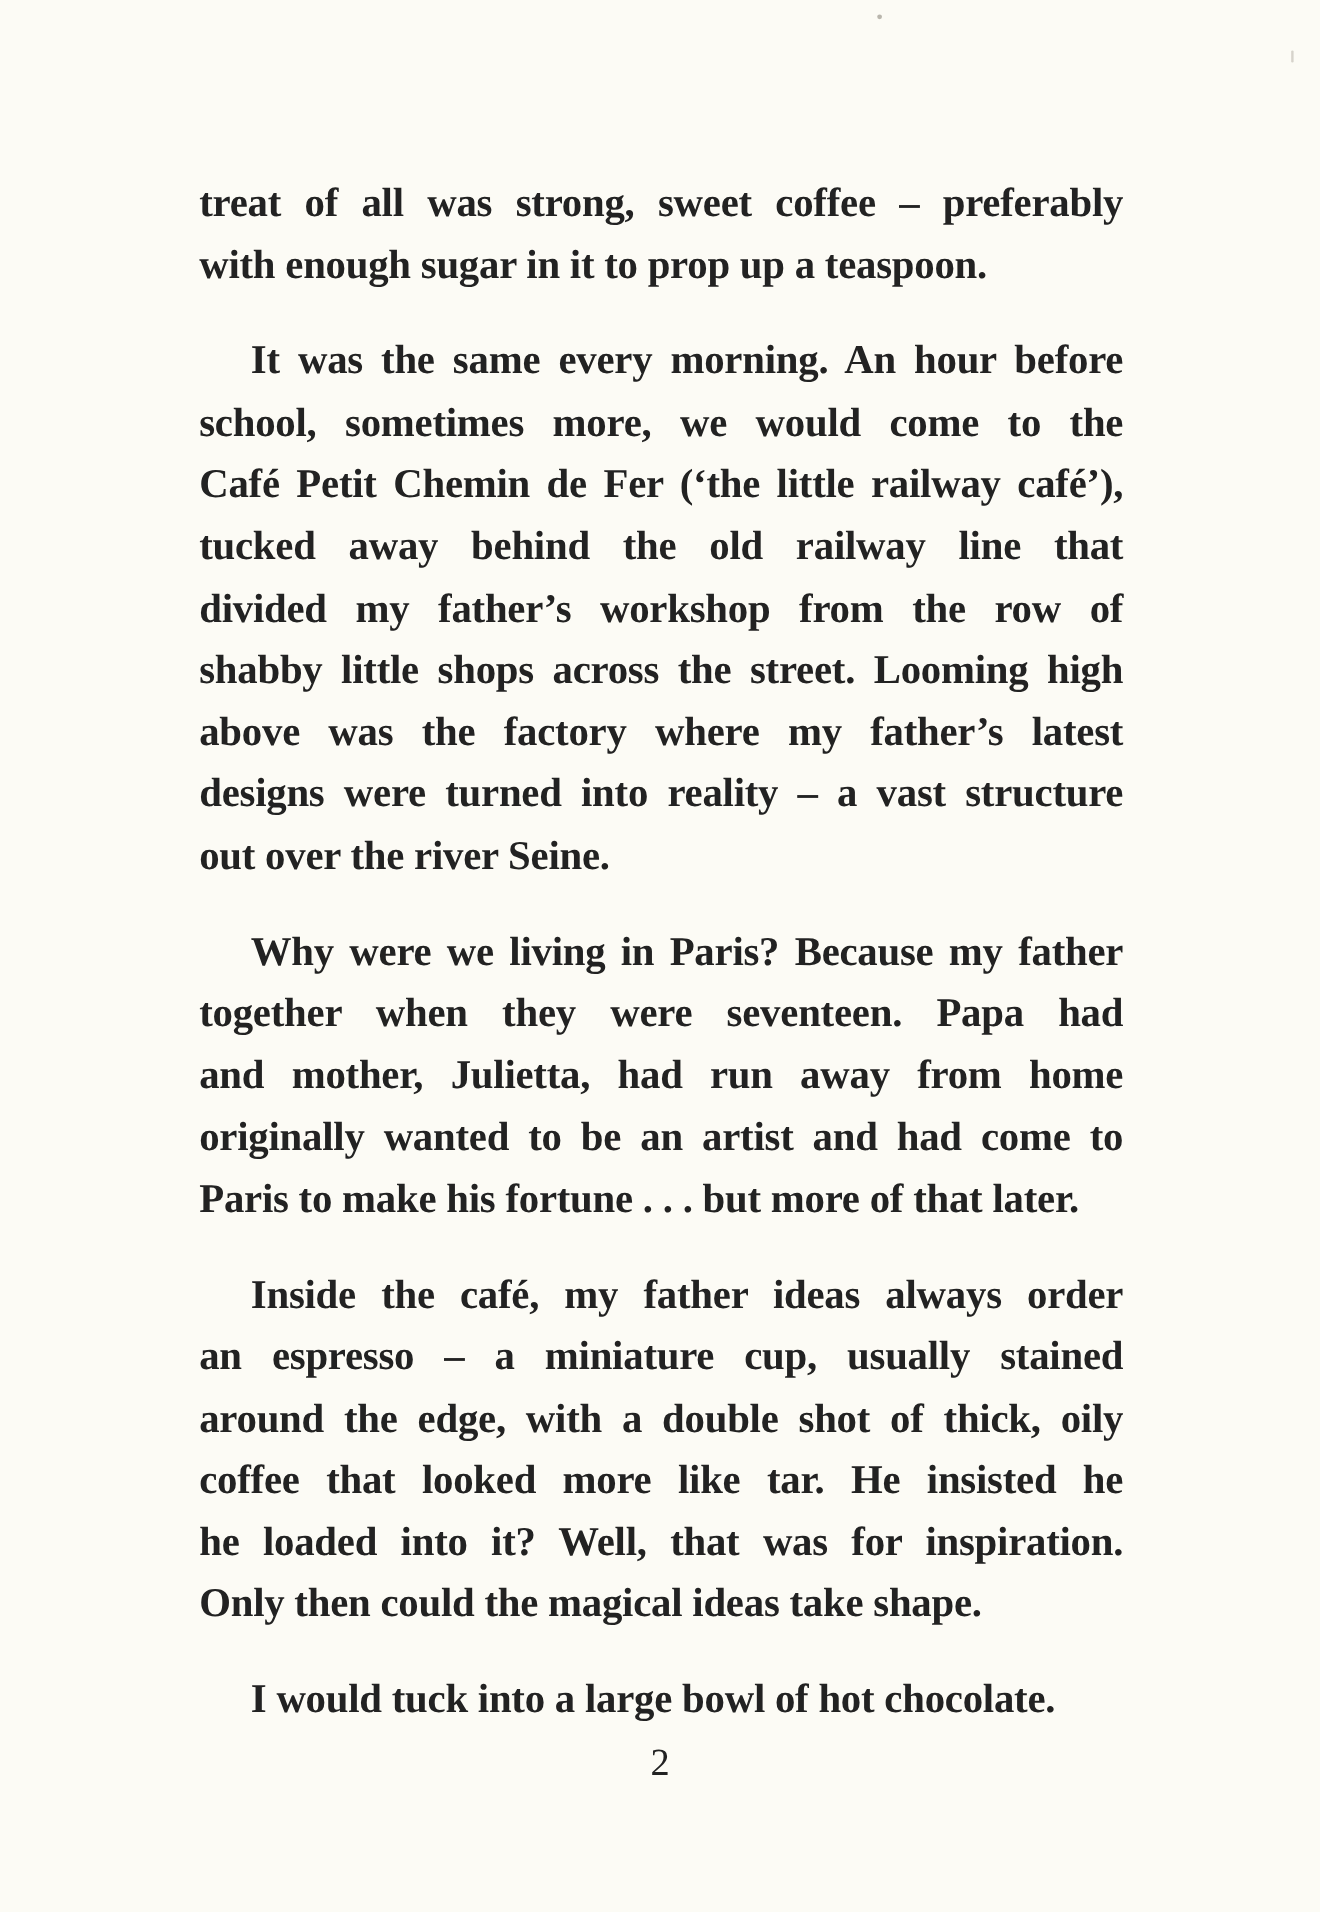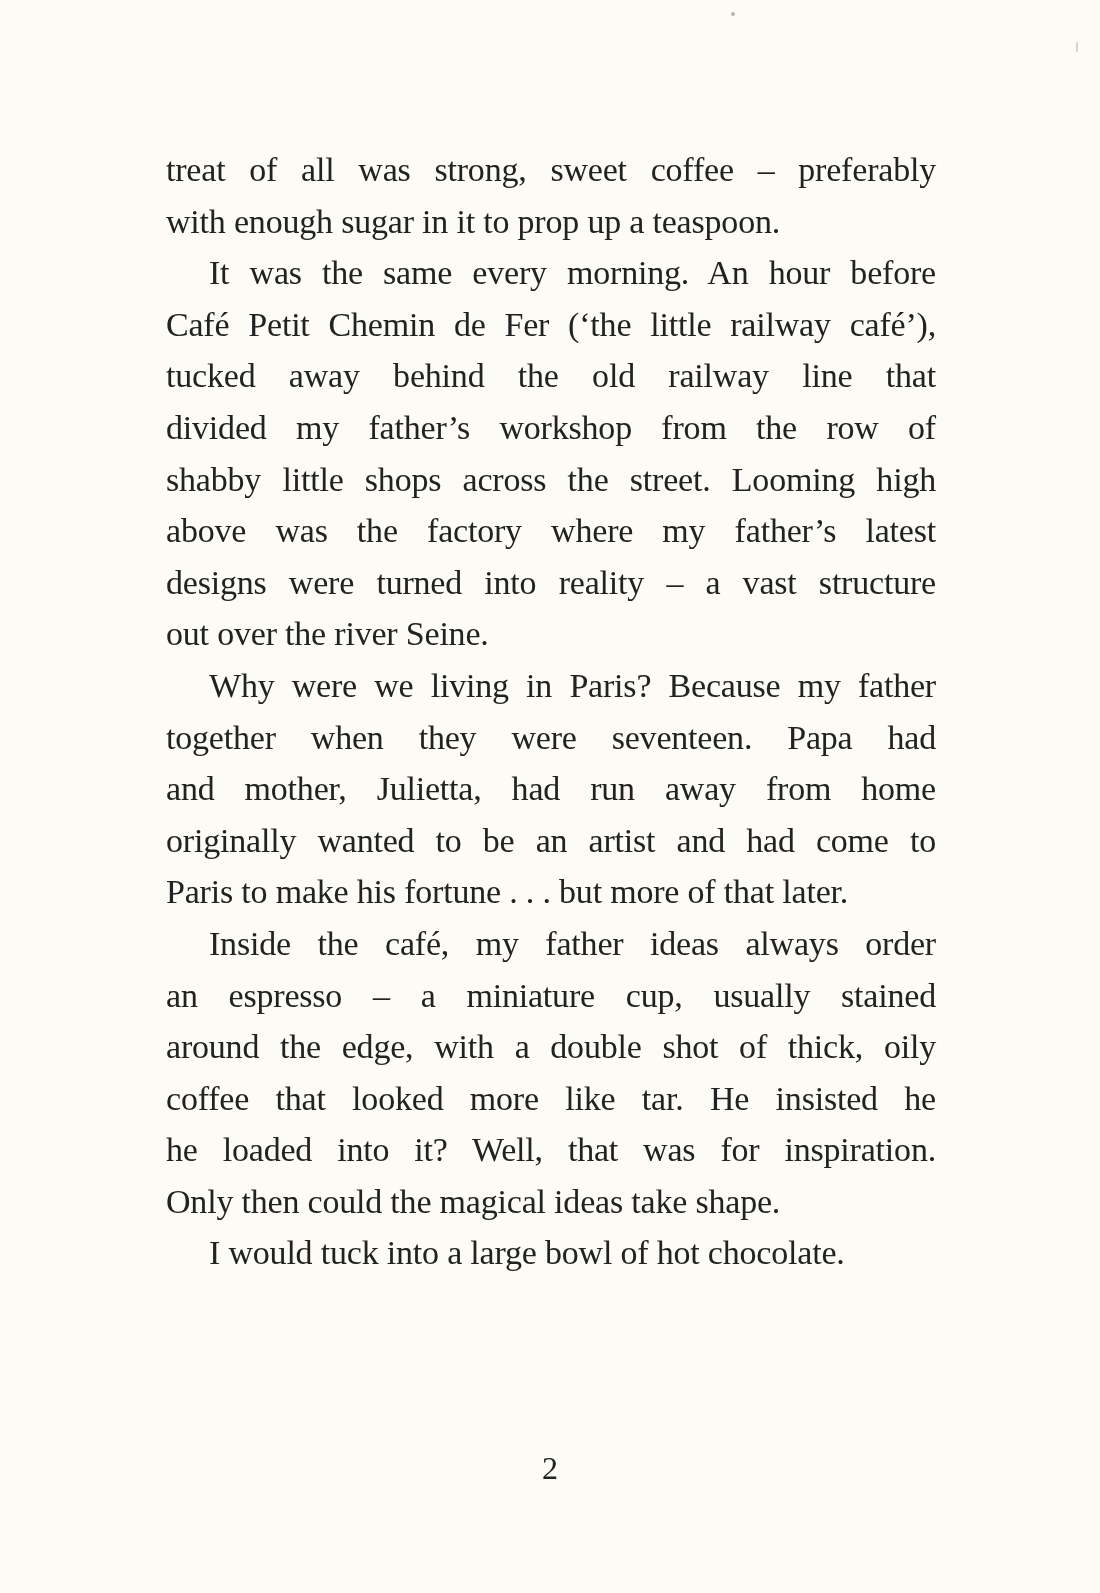--- a/index.html
+++ b/index.html
@@ -29,27 +29,29 @@
     }
     .line {
       display: block;
       height: 51.6px;
       line-height: 51.6px;
       font-size: 34px;
       white-space: nowrap;
       text-align: justify;
       text-align-last: justify;
       letter-spacing: -0.2px;
+      font-weight: bold;
     }
     .line.last {
       text-align: right;
       text-align-last: left;
     }
     .line.indent {
       padding-left: 43px;
+      margin-top: 28px;
     }
     .page-number {
       position: absolute;
       left: 0;
       width: 1100px;
       top: 1450px;
       text-align: center;
       font-size: 32px;
       color: #222222;
     }
@@ -69,20 +71,21 @@
 
   <div class="text-block">
 
     <div>
       <span class="line">treat of all was strong, sweet coffee – preferably</span>
       <span class="line last">with enough sugar in it to prop up a teaspoon.</span>
     </div>
 
     <div>
       <span class="line indent">It was the same every morning. An hour before</span>
+      <span class="line">school, sometimes more, we would come to the</span>
       <span class="line">Café Petit Chemin de Fer (‘the little railway café’),</span>
       <span class="line">tucked away behind the old railway line that</span>
       <span class="line">divided my father’s workshop from the row of</span>
       <span class="line">shabby little shops across the street. Looming high</span>
       <span class="line">above was the factory where my father’s latest</span>
       <span class="line">designs were turned into reality – a vast structure</span>
       <span class="line last">out over the river Seine.</span>
     </div>
 
     <div>

